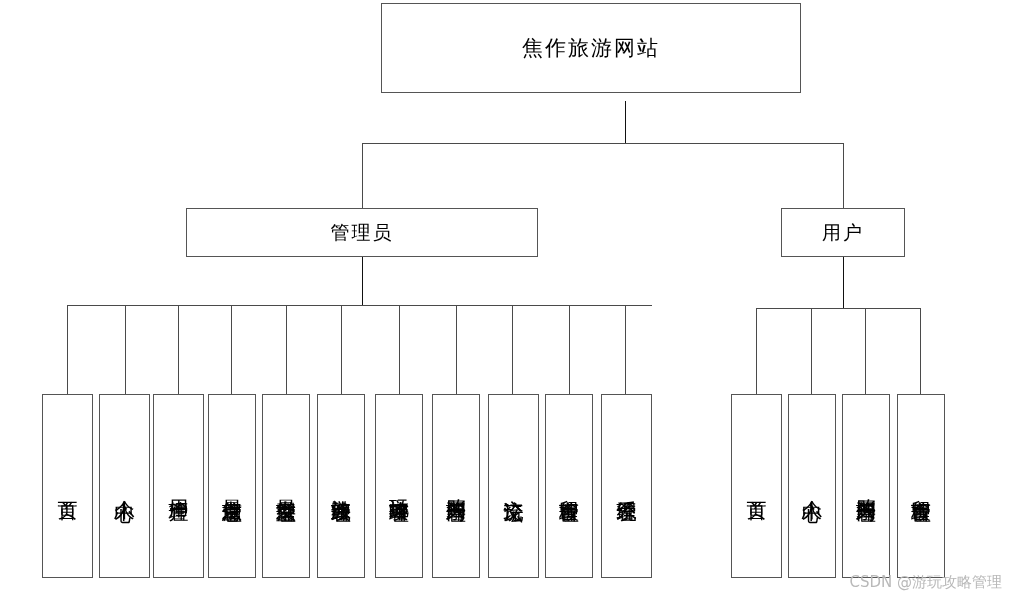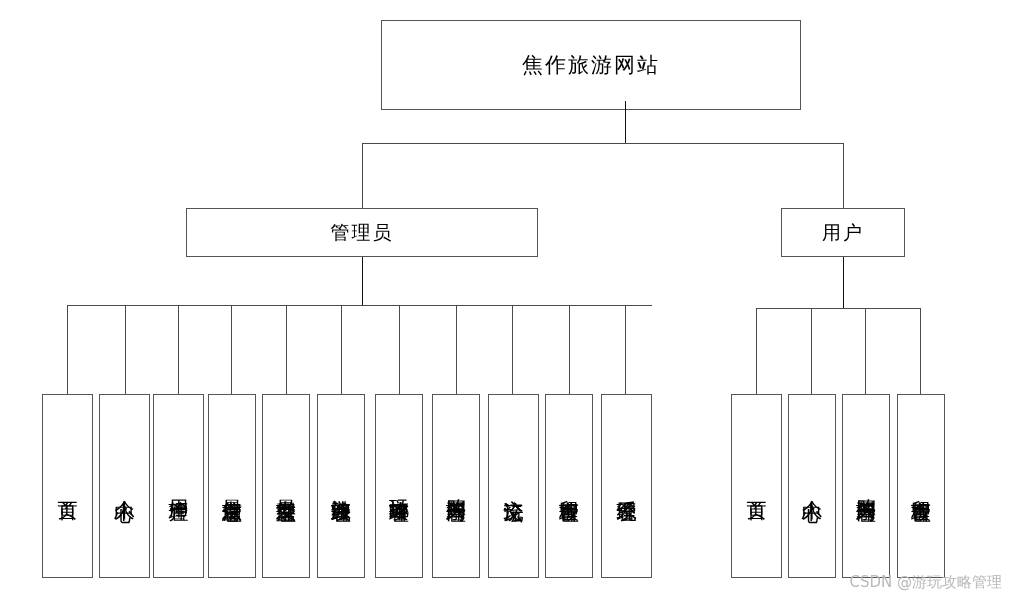--- a/index.html
+++ b/index.html
@@ -16,21 +16,21 @@
     position:absolute;
     box-sizing:border-box;
     border:1px solid #555;
     background:#ffffff;
     display:flex;
     align-items:center;
     justify-content:center;
     color:#000;
   }
   .node.root{
-    left:381px;top:20px;width:420px;height:90px;
+    left:381px;top:3px;width:420px;height:90px;
     font-size:21px;letter-spacing:2px;
   }
   .node.lvl1{
     height:49px;font-size:19px;letter-spacing:2px;
   }
   .node.admin{left:186px;top:208px;width:352px;}
   .node.user{left:781px;top:208px;width:124px;}
 
   
   .leaf{

